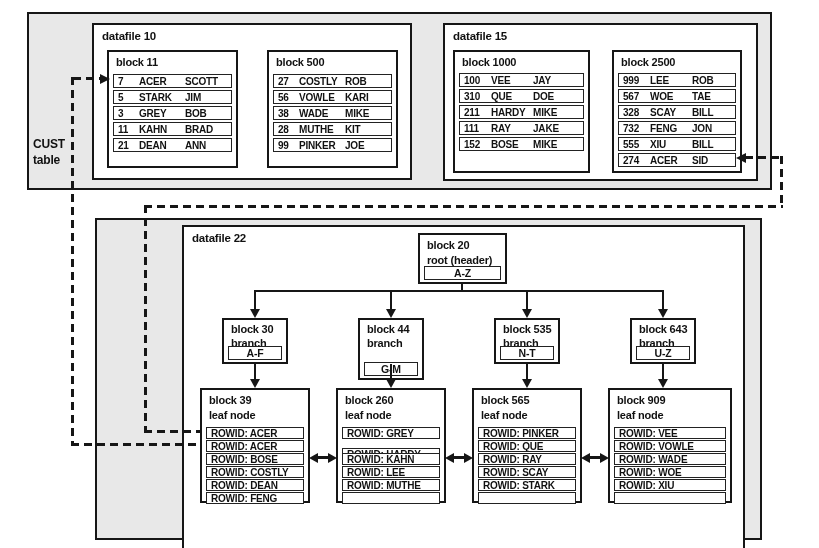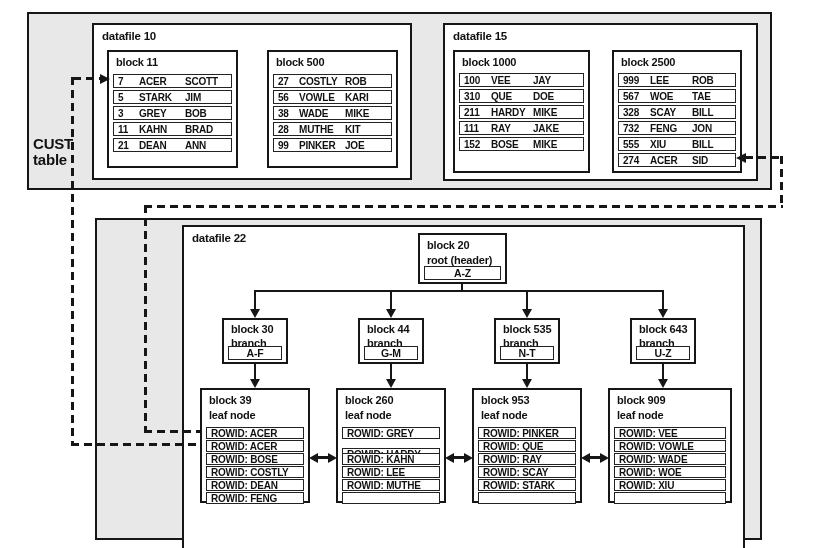--- a/index.html
+++ b/index.html
@@ -4,21 +4,21 @@
 <style>
   html,body{margin:0;padding:0;background:#fff;}
   .canvas{position:relative;width:819px;height:548px;background:#fff;overflow:hidden;
           font-family:"Liberation Sans","DejaVu Sans",sans-serif;color:#111;
           font-weight:bold;letter-spacing:-0.2px;}
   .gbox{position:absolute;background:#e8e8e8;border:2px solid #161616;box-sizing:border-box;}
   .wbox{position:absolute;background:#fff;border:2px solid #161616;box-sizing:border-box;}
   .dlabel{position:absolute;top:5px;left:8px;font-size:11.5px;white-space:nowrap;}
   .blabel{position:absolute;top:4px;left:7px;font-size:11px;white-space:nowrap;}
   .blabel2{position:absolute;top:19px;left:7px;font-size:11px;white-space:nowrap;}
-  .side-label{position:absolute;font-size:15px;line-height:16px;white-space:nowrap;}
+  .side-label{position:absolute;font-size:12px;line-height:16px;white-space:nowrap;}
   .trow{position:absolute;left:4px;right:4px;height:14px;background:#fff;
         border:1.5px solid #222;box-sizing:border-box;display:flex;align-items:center;
         font-size:10px;white-space:nowrap;overflow:hidden;}
   .trow .c-num{display:inline-block;padding-left:4px;}
   .trow .c1{width:21px;}  .trow .c1w{width:27px;}
   .trow .c2{display:inline-block;width:46px;} .trow .c2n{display:inline-block;width:42px;}
   .trow .c3{display:inline-block;}
   .lrow{position:absolute;left:4px;right:4px;height:12px;background:#fff;
         border:1.5px solid #222;box-sizing:border-box;display:flex;align-items:center;
         font-size:10px;white-space:nowrap;overflow:hidden;}
@@ -206,21 +206,21 @@
   <div class="tri-d" style="left:250px;top:309px"></div>
   <div class="tri-d" style="left:386px;top:309px"></div>
   <div class="tri-d" style="left:522px;top:309px"></div>
   <div class="tri-d" style="left:658px;top:309px"></div>
 
   <div class="wbox" style="left:222px;top:318px;width:66px;height:46px">
     <div class="blabel" style="top:3px">block 30</div>
     <div class="blabel2" style="top:17px">branch</div>
     <div class="range-row">A-F</div>
   </div>
-  <div class="wbox" style="left:358px;top:318px;width:66px;height:46px">
+  <div class="wbox" style="left:358px;top:318px;width:66px;height:62px">
     <div class="blabel" style="top:3px">block 44</div>
     <div class="blabel2" style="top:17px">branch</div>
     <div class="range-row">G-M</div>
   </div>
   <div class="wbox" style="left:494px;top:318px;width:66px;height:46px">
     <div class="blabel" style="top:3px">block 535</div>
     <div class="blabel2" style="top:17px">branch</div>
     <div class="range-row">N-T</div>
   </div>
   <div class="wbox" style="left:630px;top:318px;width:66px;height:46px">
@@ -276,21 +276,21 @@
         <span>ROWID: LEE</span>
       </div>
     <div class="lrow" style="top:89px">
         <span>ROWID: MUTHE</span>
       </div>
     <div class="lrow" style="top:102px">
         <span></span>
       </div>
   </div>
   <div class="wbox" style="left:472px;top:388px;width:110px;height:115px">
-    <div class="blabel">block 953</div>
+    <div class="blabel">block 565</div>
     <div class="blabel2">leaf node</div>
     <div class="lrow" style="top:37px">
         <span>ROWID: PINKER</span>
       </div>
     <div class="lrow" style="top:50px">
         <span>ROWID: QUE</span>
       </div>
     <div class="lrow" style="top:63px">
         <span>ROWID: RAY</span>
       </div>

